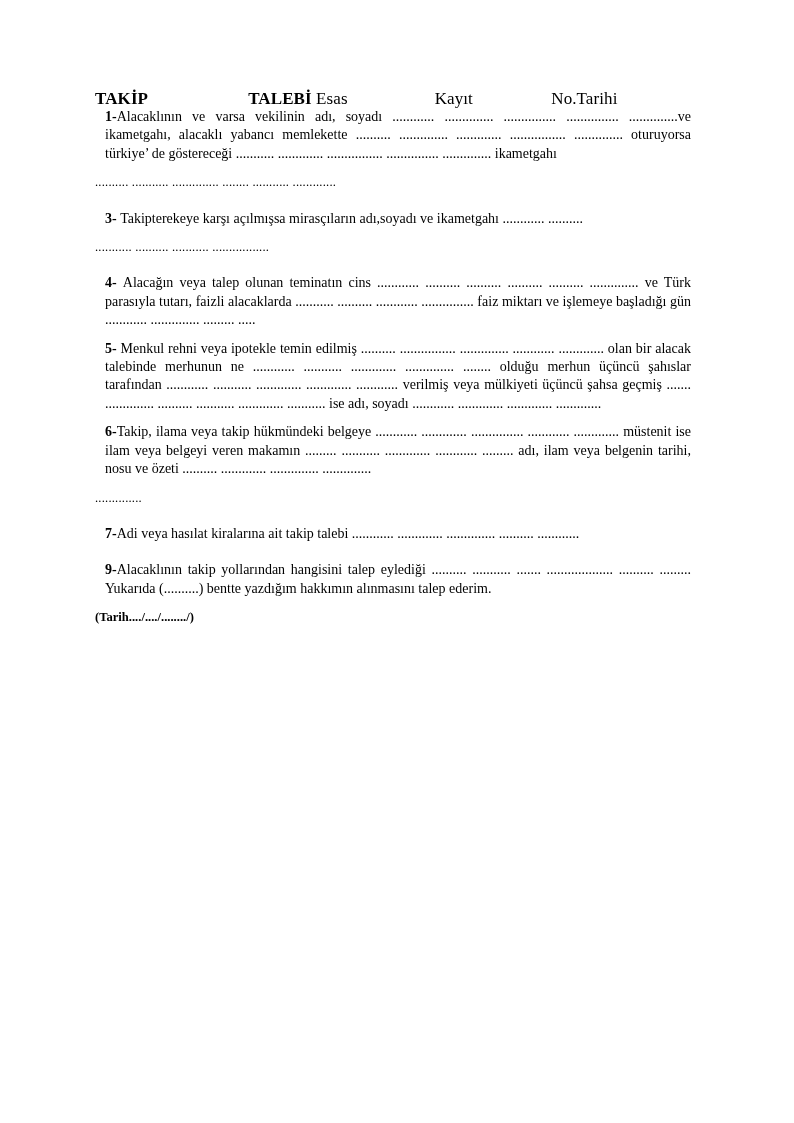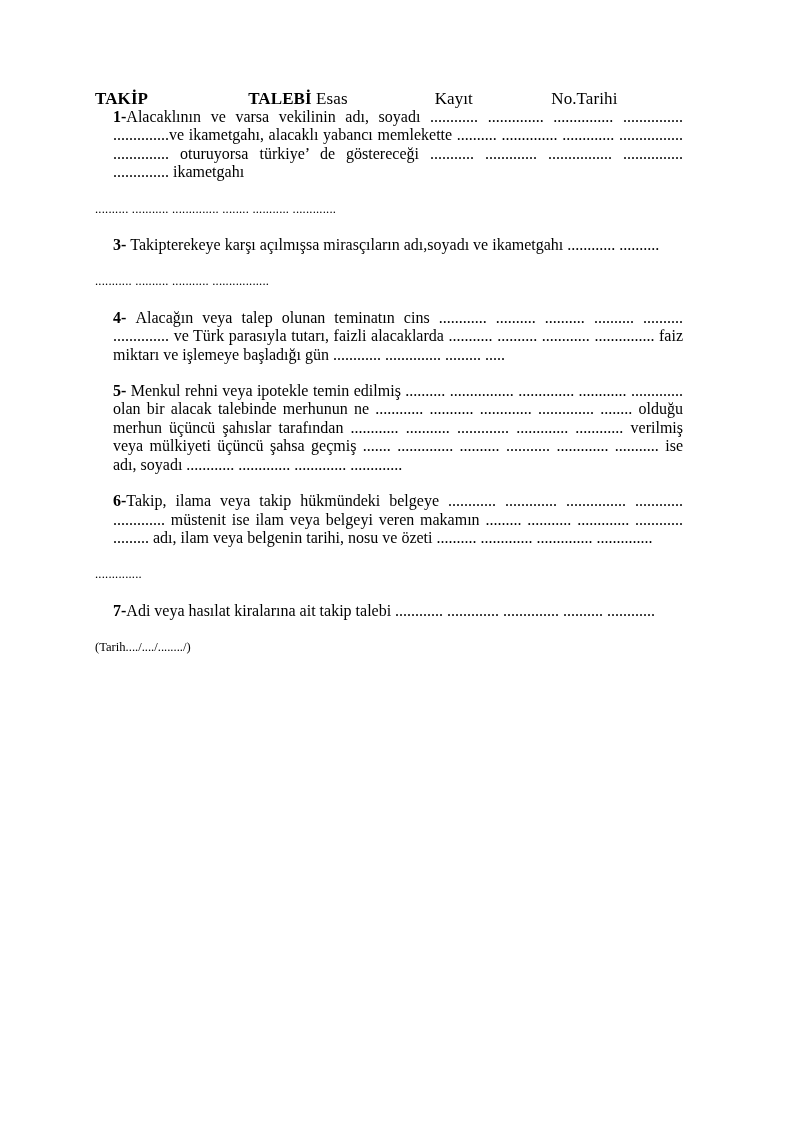--- a/index.html
+++ b/index.html
@@ -27,40 +27,40 @@
     font-size: 17px;
     line-height: 18px;
     white-space: pre;
     margin: 0 0 0 0;
     letter-spacing: 0.1px;
   }
   .header-line .b { font-weight: bold; }
 
   
   .block {
-    font-size: 16px;
+    font-size: 14px;
     line-height: 18.4px;
     text-align: justify;
     text-justify: inter-word;
-    margin: 18px;
+    margin: 10px;
     hyphens: none;
   }
   .block.gap-before { margin-top: 18px; }
   .block.tight { margin-top: 0; }
   .num { font-weight: bold; }
   .dots { letter-spacing: 0.2px; }
   .nojust { text-align: left; }
 
   .plain {
     font-size: 12.6px;
     line-height: 18.4px;
     margin: 0;
     text-align: left;
   }
-  .plain.gap-before { margin-top: 2px; }
+  .plain.gap-before { margin-top: 2px; font-weight: bold; }
 </style>
 </head>
 <body>
 
 <div class="page">
 
   <div class="header-line"><span class="b">TAKİP</span>                       <span class="b">TALEBİ</span> <span>Esas</span>                    <span>Kayıt</span>                  <span>No.Tarihi</span></div>
 
   <p class="block tight"><span class="num">1</span><span class="num">-</span><span>Alacaklının ve varsa vekilinin  adı, soyadı ............ .............. ............... ............... ..............ve ikametgahı,  alacaklı  yabancı  memlekette  ..........  ..............  .............  ................  .............. oturuyorsa türkiye’ de göstereceği ...........  .............  ................  ...............  .............. ikametgahı</span></p>
   <p class="plain nojust dots">..........  ...........  ..............  ........  ...........  .............</p>
@@ -72,17 +72,18 @@
   <p class="block gap-before"><span class="num">4</span><span class="num">- </span><span>Alacağın veya talep olunan teminatın cins ............  ..........  ..........  ..........  ..........  ..............  ve Türk parasıyla tutarı, faizli alacaklarda ...........  ..........  ............  ............... faiz miktarı ve işlemeye başladığı gün ............  ..............  .........  .....</span></p>
 
   <p class="block tight"><span class="num">5</span><span class="num">- </span><span>Menkul rehni veya ipotekle temin edilmiş ..........  ................  ..............  ............  ............. olan bir alacak talebinde merhunun ne ............  ...........  .............  ..............  ........ olduğu merhun üçüncü şahıslar tarafından ............  ...........  .............  .............  ............ verilmiş veya mülkiyeti üçüncü şahsa geçmiş .......  ..............  ..........  ...........  .............  ........... ise adı, soyadı ............  .............  .............  .............</span></p>
 
   <p class="block tight"><span class="num">6</span><span class="num">-</span><span>Takip, ilama veya takip hükmündeki belgeye ............  .............  ...............  ............ .............  müstenit ise ilam veya belgeyi veren makamın .........  ...........  .............  ............ .........  adı, ilam veya belgenin tarihi, nosu ve özeti ..........  .............  ..............  ..............</span></p>
   <p class="plain nojust dots">..............</p>
 
   <p class="block gap-before"><span class="num">7</span><span class="num">-</span><span>Adi veya hasılat kiralarına ait takip talebi ............  .............  ..............  ..........  ............</span></p>
 
 
+  <p class="block gap-before"><span class="num">9</span><span class="num">-</span><span>Alacaklının  takip  yollarından  hangisini  talep  eylediği  ..........  ...........  .......  ................... ..........  .........  Yukarıda (..........) bentte yazdığım hakkımın alınmasını talep ederim.</span></p>
 
   <p class="plain gap-before">(Tarih..../..../......../)</p>
 
 
 </div>
 
 </body></html>

